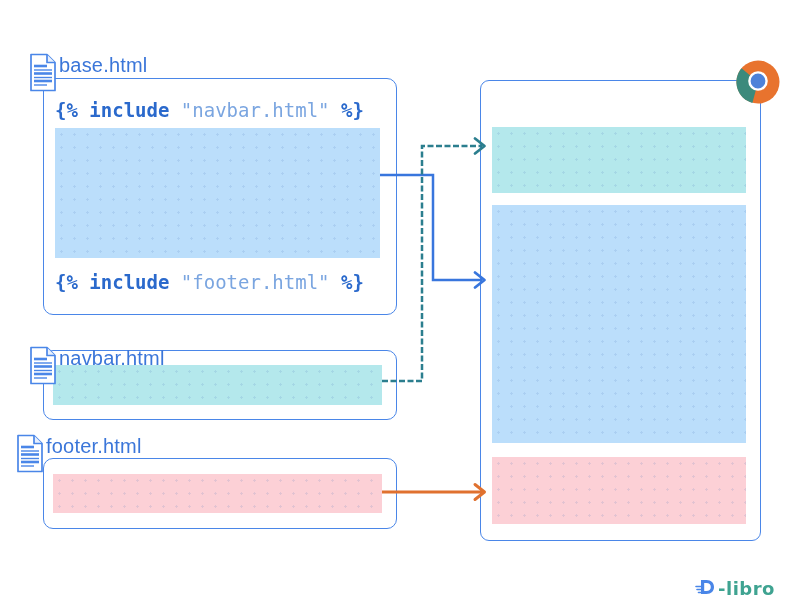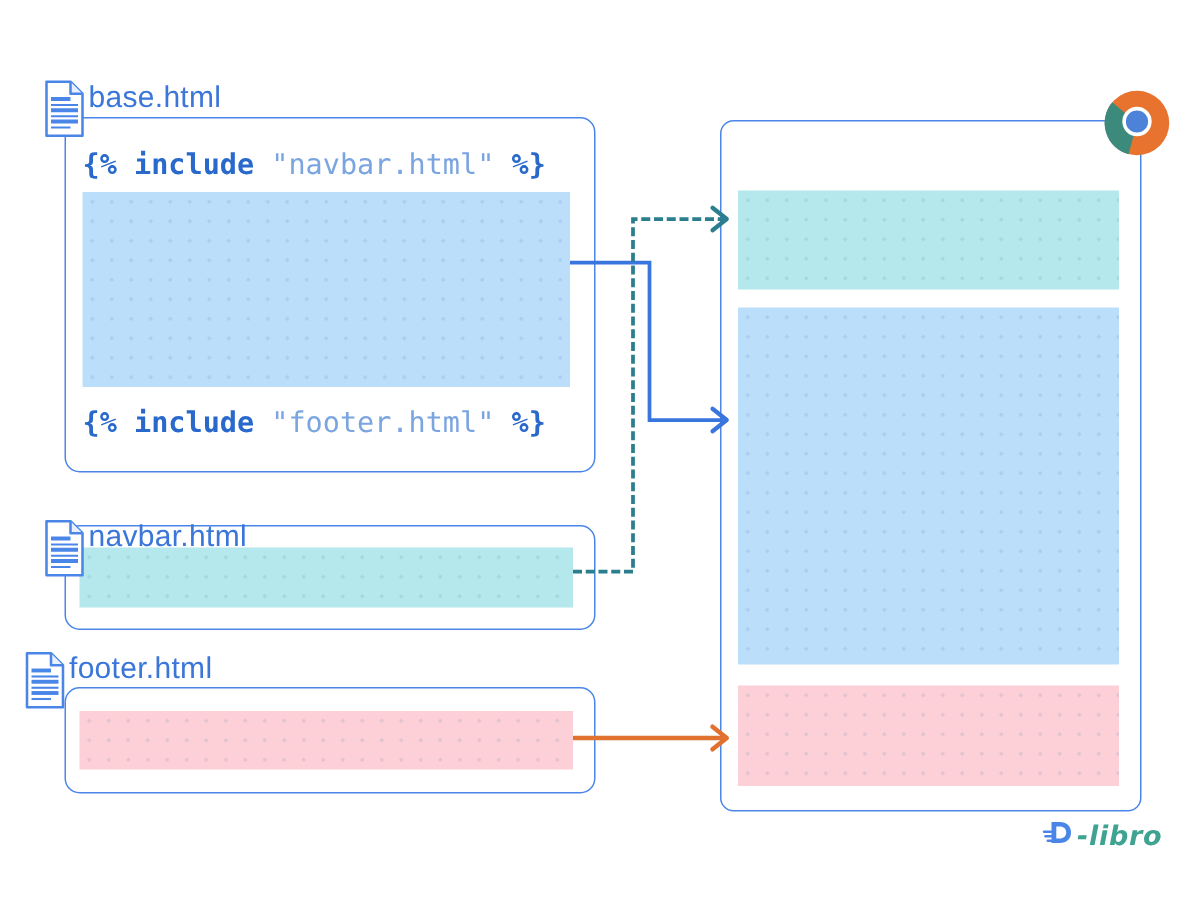--- a/index.html
+++ b/index.html
@@ -40,21 +40,21 @@
   .blk-r-content{left:492px;top:205px;width:254px;height:238px;}
   .blk-r-footer{left:492px;top:457px;width:254px;height:67px;}
 
   
   .arrows{position:absolute;left:0;top:0;width:800px;height:600px;z-index:4;pointer-events:none;}
 
   
   .chrome{position:absolute;left:735px;top:59px;width:46px;height:46px;z-index:5;}
 
   
-  .logo{position:absolute;left:694px;top:544px;display:flex;align-items:flex-end;z-index:5;font-style:italic;}
+  .logo{position:absolute;left:694px;top:576px;display:flex;align-items:center;z-index:5;}
   .logo-text{color:#3fa391;font-size:18px;font-weight:bold;letter-spacing:0.5px;
              font-family:"DejaVu Sans","Liberation Sans",sans-serif;}
   .logo-d{width:24px;height:24px;margin-right:0px;}
 </style>
 </head>
 <body>
 
 <div class="canvas">
 
   <div class="filebox box-base"></div>

